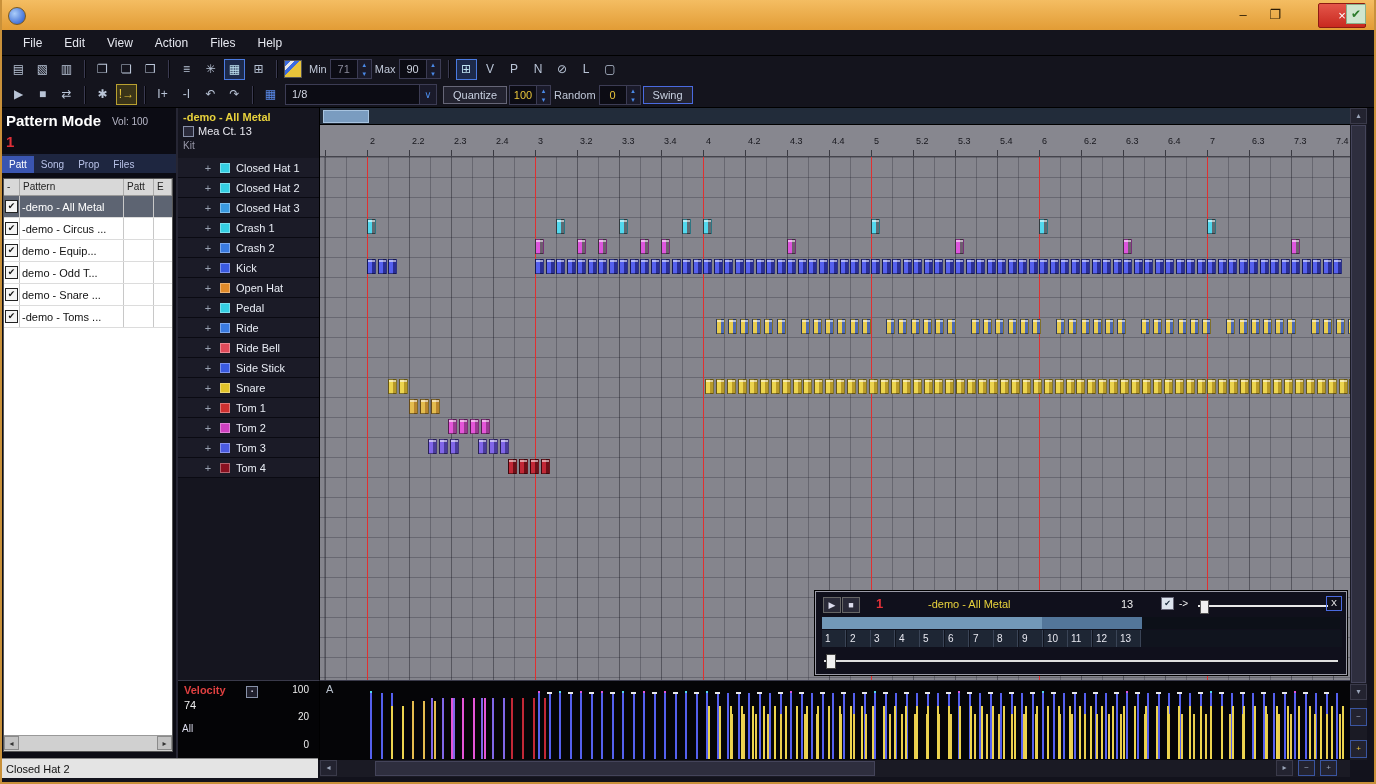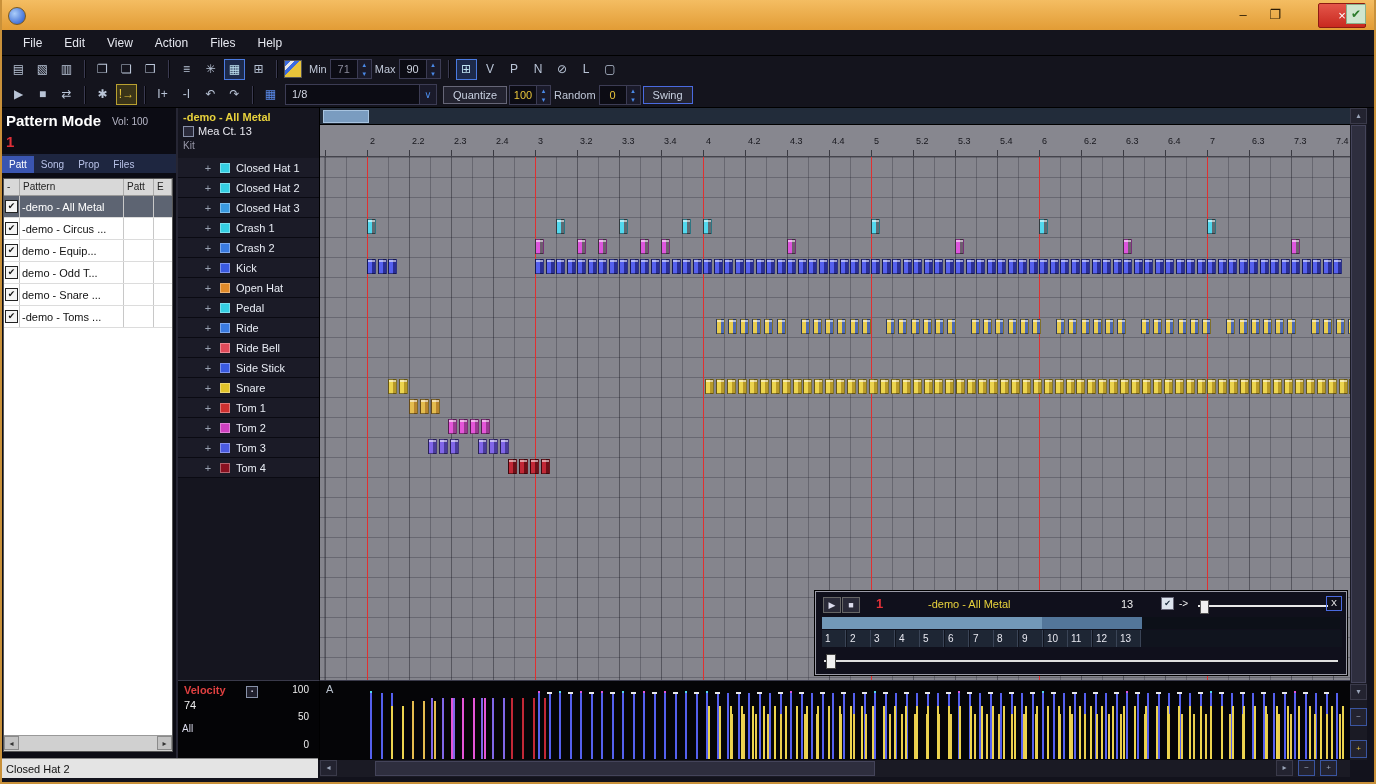--- a/index.html
+++ b/index.html
@@ -431,21 +431,21 @@
           <span class="tp-label">Tom 4</span>
         </div>
       </div>
   </div>
 
   <div id="vel-panel">
     <span id="vp-title">Velocity</span>
     <span id="vp-btn">▪</span>
     <span id="vp-max">100</span>
     <span id="vp-cur">74</span>
-    <span id="vp-mid">50</span>
+    <span id="vp-mid">20</span>
     <span id="vp-scope">All</span>
     <span id="vp-min">0</span>
   </div>
 
   <div id="overview">
     <div id="overview-seg"></div>
   </div>
   <div id="ruler">
       <div class="tick-mark" style="left: 5px;"></div>
       <span class="tick-label" style="left: 8px; margin-top: 44px;">1.4</span>

